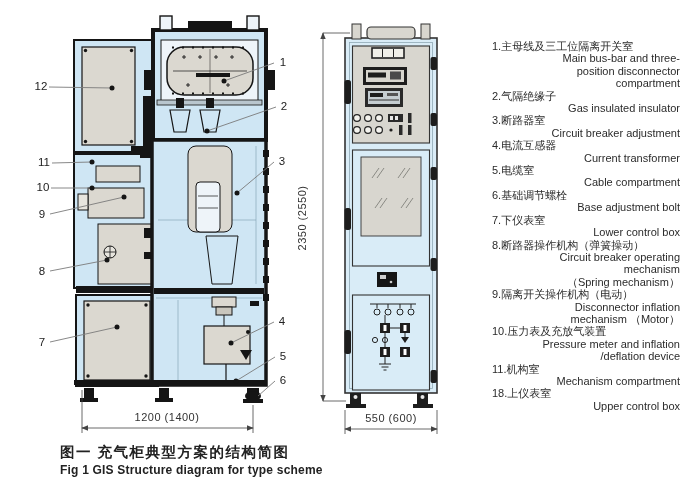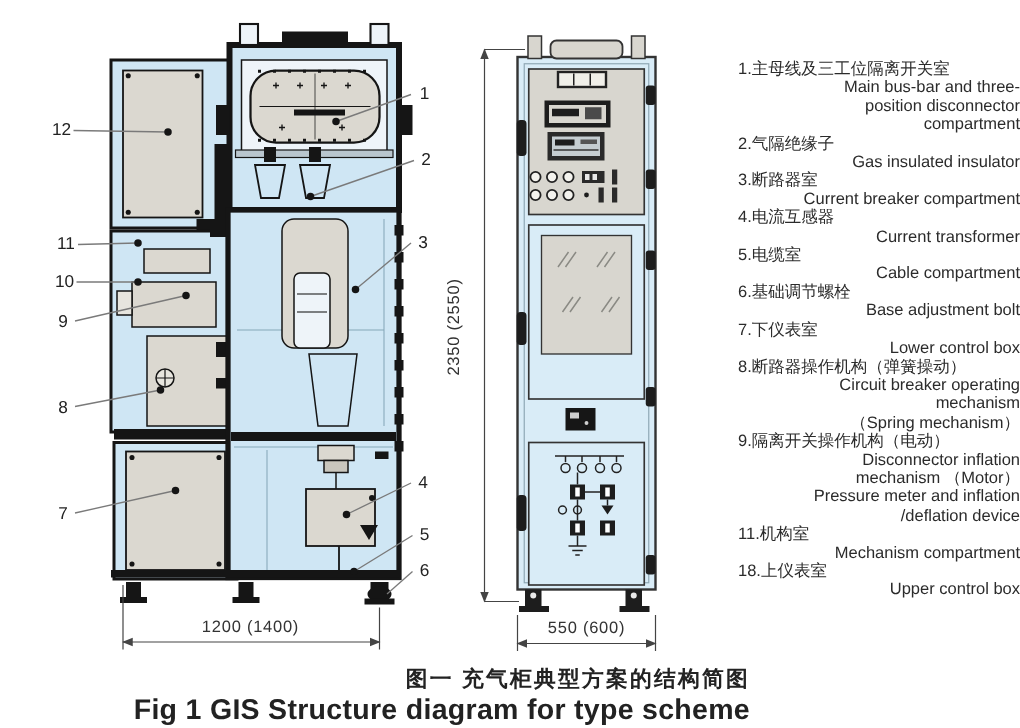--- a/index.html
+++ b/index.html
@@ -19,23 +19,23 @@
   .cd{fill:#151515;}
   text.co{font:11.5px "Liberation Sans",sans-serif;fill:#222;text-anchor:middle;}
   text.dim{font:11px "Liberation Sans",sans-serif;fill:#333;text-anchor:middle;letter-spacing:.5px;}
   .dl{stroke:#444;stroke-width:.8;fill:none;}
   
   .legend{position:absolute;left:492px;top:40px;width:188px;
           font-size:11px;line-height:12.4px;color:#2b2b2b;}
   .legend .lz{white-space:nowrap;}
   .legend .le{padding-left:12px;white-space:pre-line;text-align:right;}
   
-  .caption{position:absolute;left:60px;top:443px;width:440px;text-align:right;color:#222;}
+  .caption{position:absolute;left:60px;top:443px;width:440px;text-align:left;color:#222;}
   .cap-zh{font-size:14.5px;font-weight:bold;letter-spacing:1.5px;}
-  .cap-en{font-size:19px;font-weight:bold;margin-top:1px;letter-spacing:.2px;}
+  .cap-en{font-size:12px;font-weight:bold;margin-top:1px;letter-spacing:.2px;}
 </style>
 </head>
 <body>
 
 <div class="screen">
 
 <svg width="680" height="485" viewBox="0 0 680 485">
   <defs>
     <marker id="arr" viewBox="0 0 10 10" refX="9" refY="5" markerWidth="9" markerHeight="9" orient="auto-start-reverse">
       <path d="M0,1 L10,5 L0,9 z" fill="#444"></path>
@@ -334,21 +334,21 @@
     <div class="le">Main bus-bar and three-
 position disconnector
 compartment</div>
   </div>
   <div class="legend-item">
     <div class="lz"><span>2.</span><span>气隔绝缘子</span></div>
     <div class="le">Gas insulated insulator</div>
   </div>
   <div class="legend-item">
     <div class="lz"><span>3.</span><span>断路器室</span></div>
-    <div class="le">Current breaker compartment</div>
+    <div class="le">Circuit breaker adjustment</div>
   </div>
   <div class="legend-item">
     <div class="lz"><span>4.</span><span>电流互感器</span></div>
     <div class="le">Current transformer</div>
   </div>
   <div class="legend-item">
     <div class="lz"><span>5.</span><span>电缆室</span></div>
     <div class="le">Cable compartment</div>
   </div>
   <div class="legend-item">
@@ -364,20 +364,21 @@
     <div class="le">Circuit breaker operating
 mechanism
 （Spring mechanism）</div>
   </div>
   <div class="legend-item">
     <div class="lz"><span>9.</span><span>隔离开关操作机构（电动）</span></div>
     <div class="le">Disconnector inflation
 mechanism （Motor）</div>
   </div>
   <div class="legend-item">
+    <div class="lz"><span>10.</span><span>压力表及充放气装置</span></div>
     <div class="le">Pressure meter and inflation
 /deflation device</div>
   </div>
   <div class="legend-item">
     <div class="lz"><span>11.</span><span>机构室</span></div>
     <div class="le">Mechanism compartment</div>
   </div>
   <div class="legend-item">
     <div class="lz"><span>18.</span><span>上仪表室</span></div>
     <div class="le">Upper control box</div>

